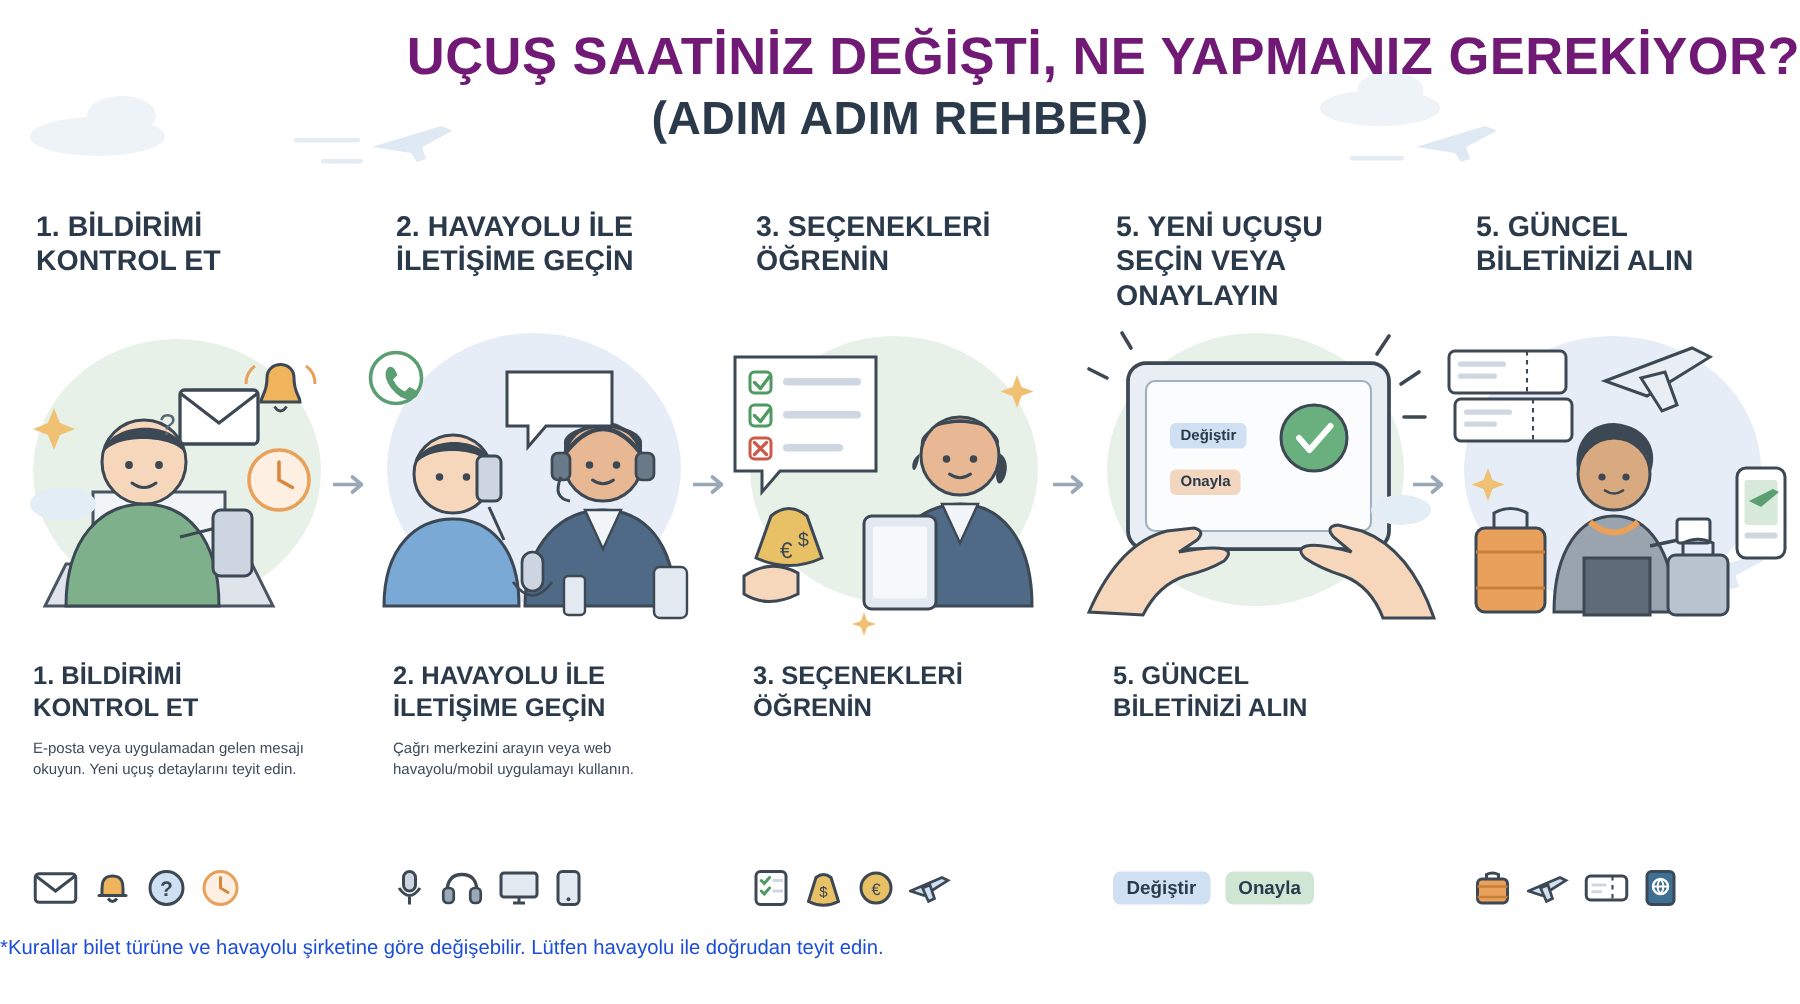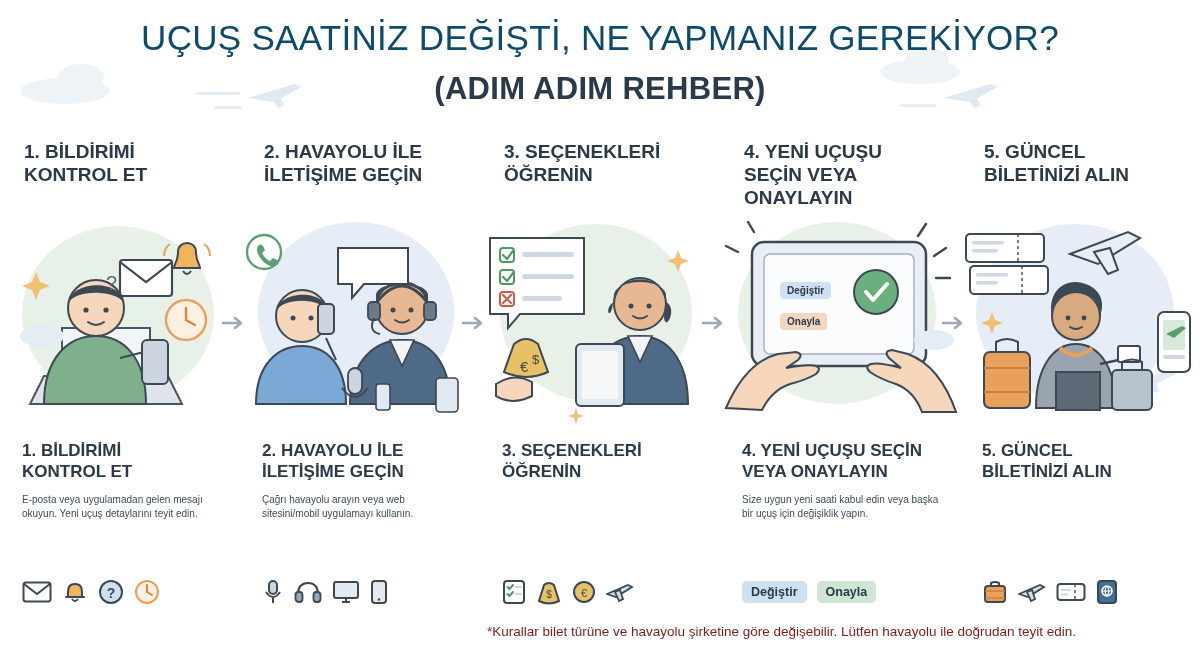--- a/index.html
+++ b/index.html
@@ -31,32 +31,33 @@
 
   
   .title-wrap {
     position: absolute;
     top: 18px; left: 0; width: 1200px;
     text-align: center;
     z-index: 5;
   }
   .title-line1 {
     font-size: 35px;
-    font-weight: normal;
-    color: #0c4a6e;
+    font-weight: bold;
+    color: #701a75;
     letter-spacing: .3px;
     line-height: 1.15;
+    text-align: right;
   }
   .title-line2 {
     font-size: 31px;
     font-weight: bold;
     color: #2b3a4a;
     letter-spacing: .3px;
     line-height: 1.2;
-    margin-top: 12px;
+    margin-top: 2px;
   }
 
   
   .top-heads {
     position: absolute;
     top: 140px; left: 0; width: 1200px;
     display: flex;
     z-index: 4;
   }
   .top-head {
@@ -146,23 +147,23 @@
     border-radius: 5px;
     white-space: nowrap;
   }
   .chip.blue { background: #cfe0f2; }
   .chip.green { background: #cfe6d4; }
 
   
   .footnote {
     position: absolute;
     left: 0; top: 624px; width: 1076px;
-    text-align: right;
+    text-align: left;
     font-size: 13.5px;
-    color: #7f1d1d;
+    color: #1d4ed8;
     z-index: 5;
   }
 
   
   .mini-pill {
     position: absolute;
     font-size: 10px;
     font-weight: bold;
     color: #2b3a4a;
     padding: 3px 7px;
@@ -211,21 +212,21 @@
     </div>
     <div class="top-head">
       <div class="t" style="white-space:pre-line">2. HAVAYOLU İLE
 İLETİŞİME GEÇİN</div>
     </div>
     <div class="top-head">
       <div class="t" style="white-space:pre-line">3. SEÇENEKLERİ
 ÖĞRENİN</div>
     </div>
     <div class="top-head">
-      <div class="t" style="white-space:pre-line">4. YENİ UÇUŞU
+      <div class="t" style="white-space:pre-line">5. YENİ UÇUŞU
 SEÇİN VEYA
 ONAYLAYIN</div>
     </div>
     <div class="top-head">
       <div class="t" style="white-space:pre-line">5. GÜNCEL
 BİLETİNİZİ ALIN</div>
     </div>
   </div>
 
   <div class="illus-row">
@@ -432,30 +433,25 @@
 
   <div class="bottom-row">
     <div class="bottom-cell">
       <div class="bt" style="white-space:pre-line">1. BİLDİRİMİ
 KONTROL ET</div>
       <div class="bd">E-posta veya uygulamadan gelen mesajı okuyun. Yeni uçuş detaylarını teyit edin.</div>
     </div>
     <div class="bottom-cell">
       <div class="bt" style="white-space:pre-line">2. HAVAYOLU İLE
 İLETİŞİME GEÇİN</div>
-      <div class="bd">Çağrı havayolu arayın veya web sitesini/mobil uygulamayı kullanın.</div>
+      <div class="bd">Çağrı merkezini arayın veya web havayolu/mobil uygulamayı kullanın.</div>
     </div>
     <div class="bottom-cell">
       <div class="bt" style="white-space:pre-line">3. SEÇENEKLERİ
 ÖĞRENİN</div>
-    </div>
-    <div class="bottom-cell">
-      <div class="bt" style="white-space:pre-line">4. YENİ UÇUŞU SEÇİN
-VEYA ONAYLAYIN</div>
-      <div class="bd">Size uygun yeni saati kabul edin veya başka bir uçuş için değişiklik yapın.</div>
     </div>
     <div class="bottom-cell">
       <div class="bt" style="white-space:pre-line">5. GÜNCEL
 BİLETİNİZİ ALIN</div>
     </div>
   </div>
 
   <div class="icons-row">
 
     <div class="icons-cell">

